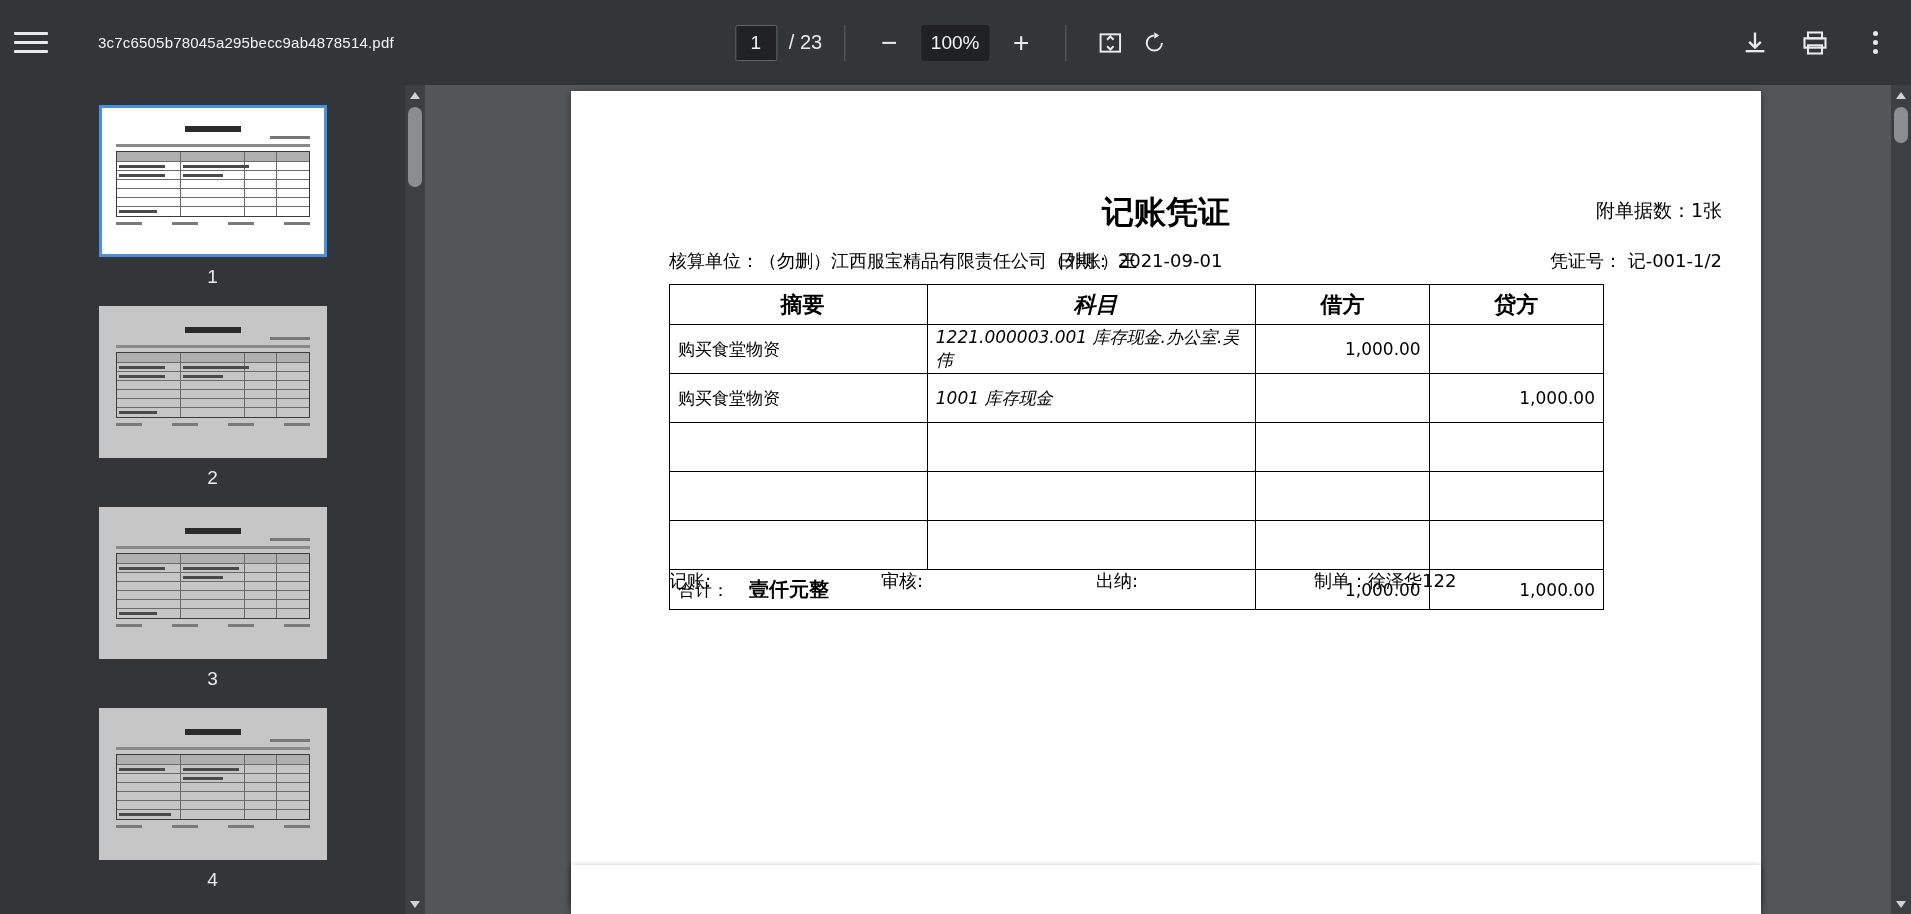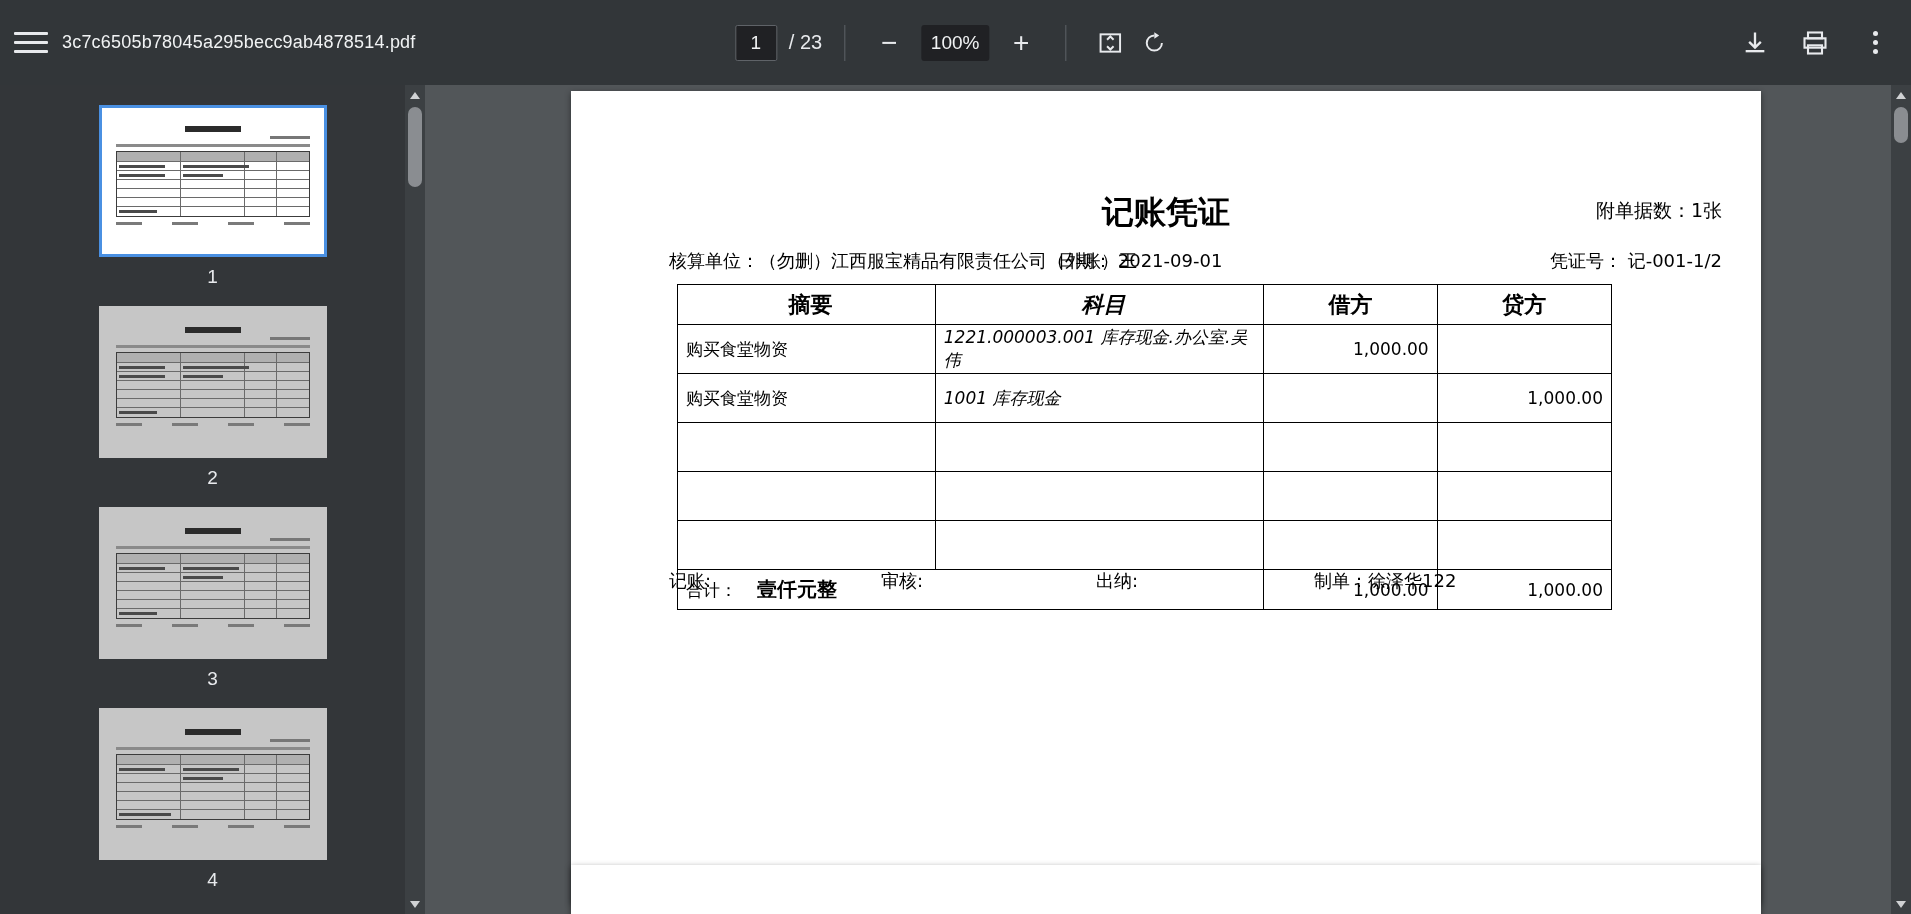--- a/index.html
+++ b/index.html
@@ -25,21 +25,21 @@
     width: 62px; height: 85px;
     display: flex; align-items: center; justify-content: center;
     cursor: pointer;
   }
   .hamburger { width: 34px; }
   .hamburger span {
     display: block; height: 3px; background: #e8eaed;
     margin: 6px 0; border-radius: 1px;
   }
   .doc-title {
-    font-size: 18px; color: #f1f3f4; 
+    font-size: 15px; color: #f1f3f4; margin-left: 36px;
     white-space: nowrap; letter-spacing: 0.2px;
   }
 
   .tb-center {
     position: absolute; left: 50%; transform: translateX(-50%);
     display: flex; align-items: center; height: 100%;
   }
   .page-input {
     width: 42px; height: 36px;
     background: #202124; border: 1px solid #5f6368;
@@ -194,21 +194,20 @@
   }
   .v-unit { position: absolute; left: 98px; white-space: nowrap; }
   .v-date { position: absolute; left: 487px; white-space: nowrap; }
   .v-no   { position: absolute; right: 39px; white-space: nowrap; }
 
   table.vtable {
     position: absolute; top: 193px; left: 98px;
     width: 935px;
     border-collapse: collapse;
     font-family: "DejaVu Sans", sans-serif;
-    margin-left: 8px;
   }
   table.vtable td, table.vtable th {
     border: 1px solid #000;
     padding: 0;
   }
   .vh {
     height: 40px; text-align: center;
     font-size: 22px; font-weight: bold;
   }
   .vrow td { height: 49px; font-size: 17px; }

